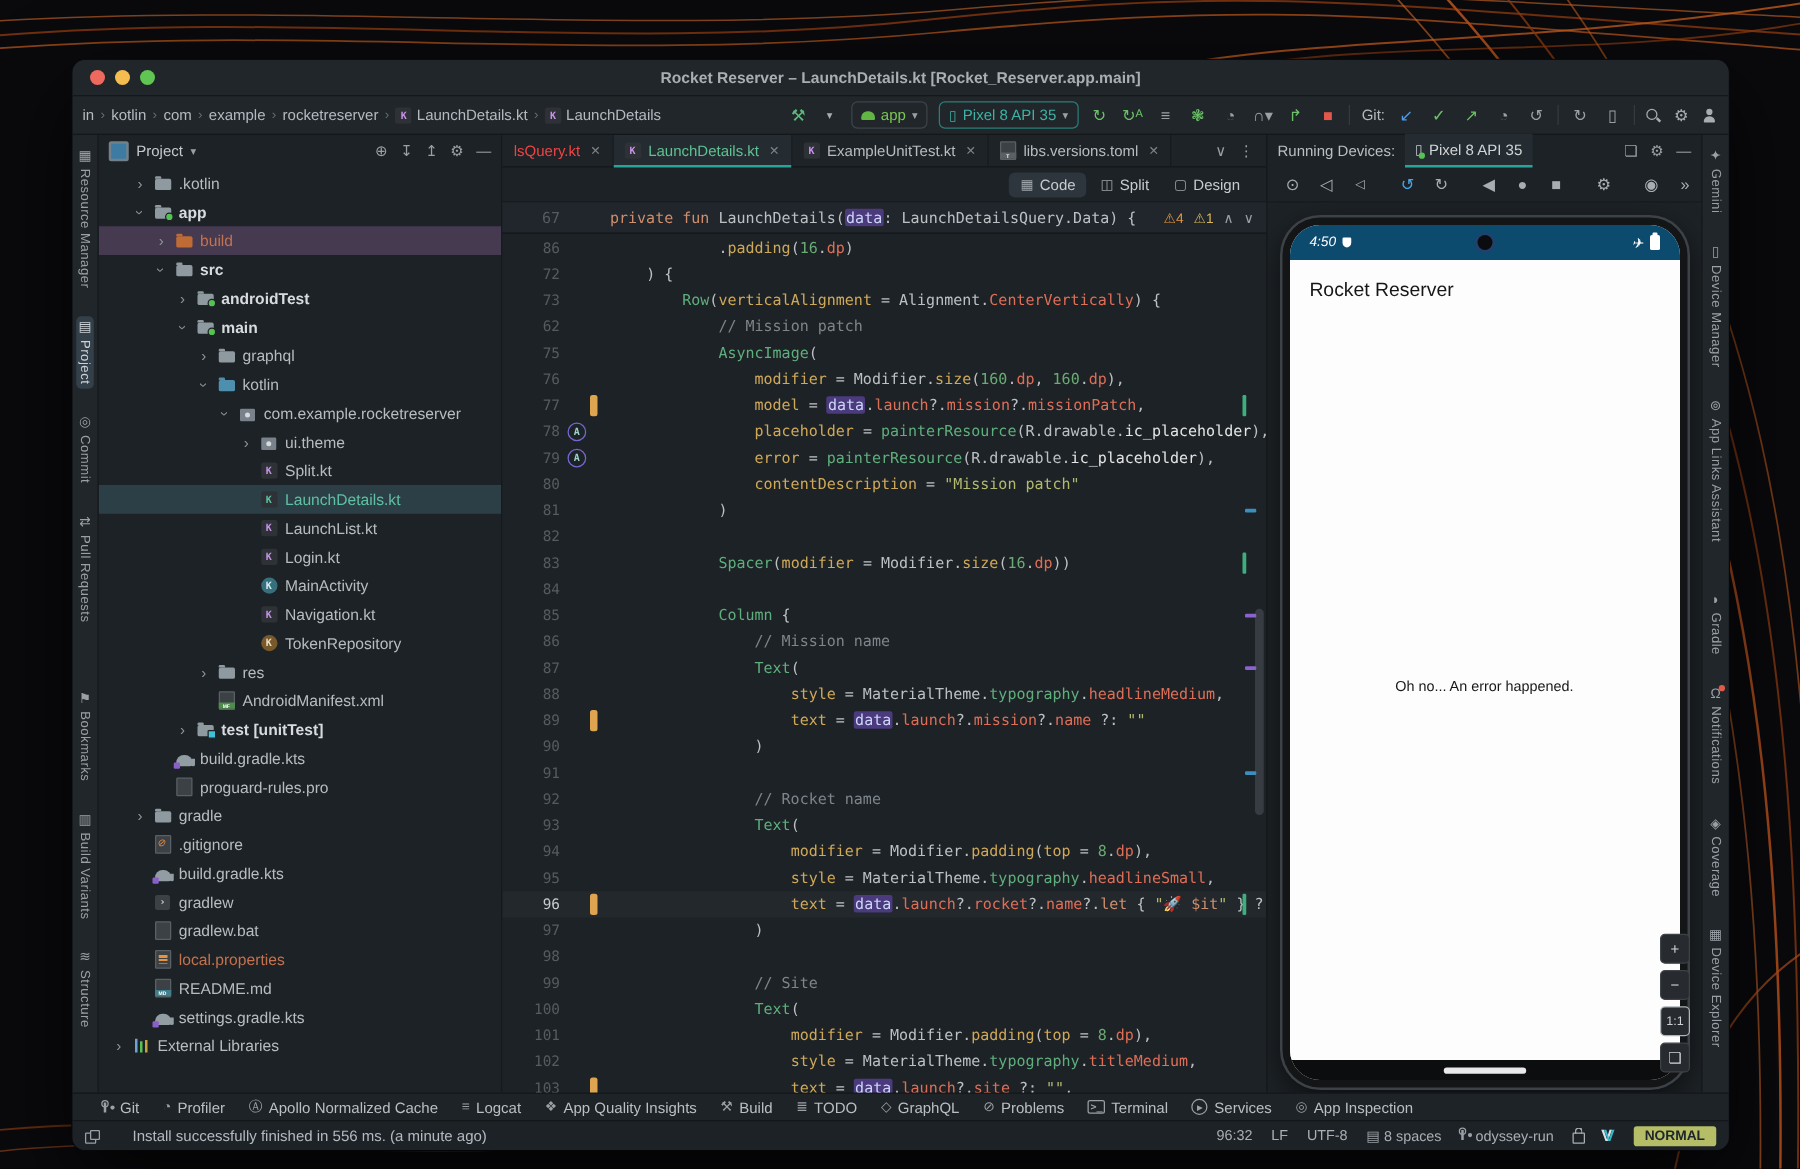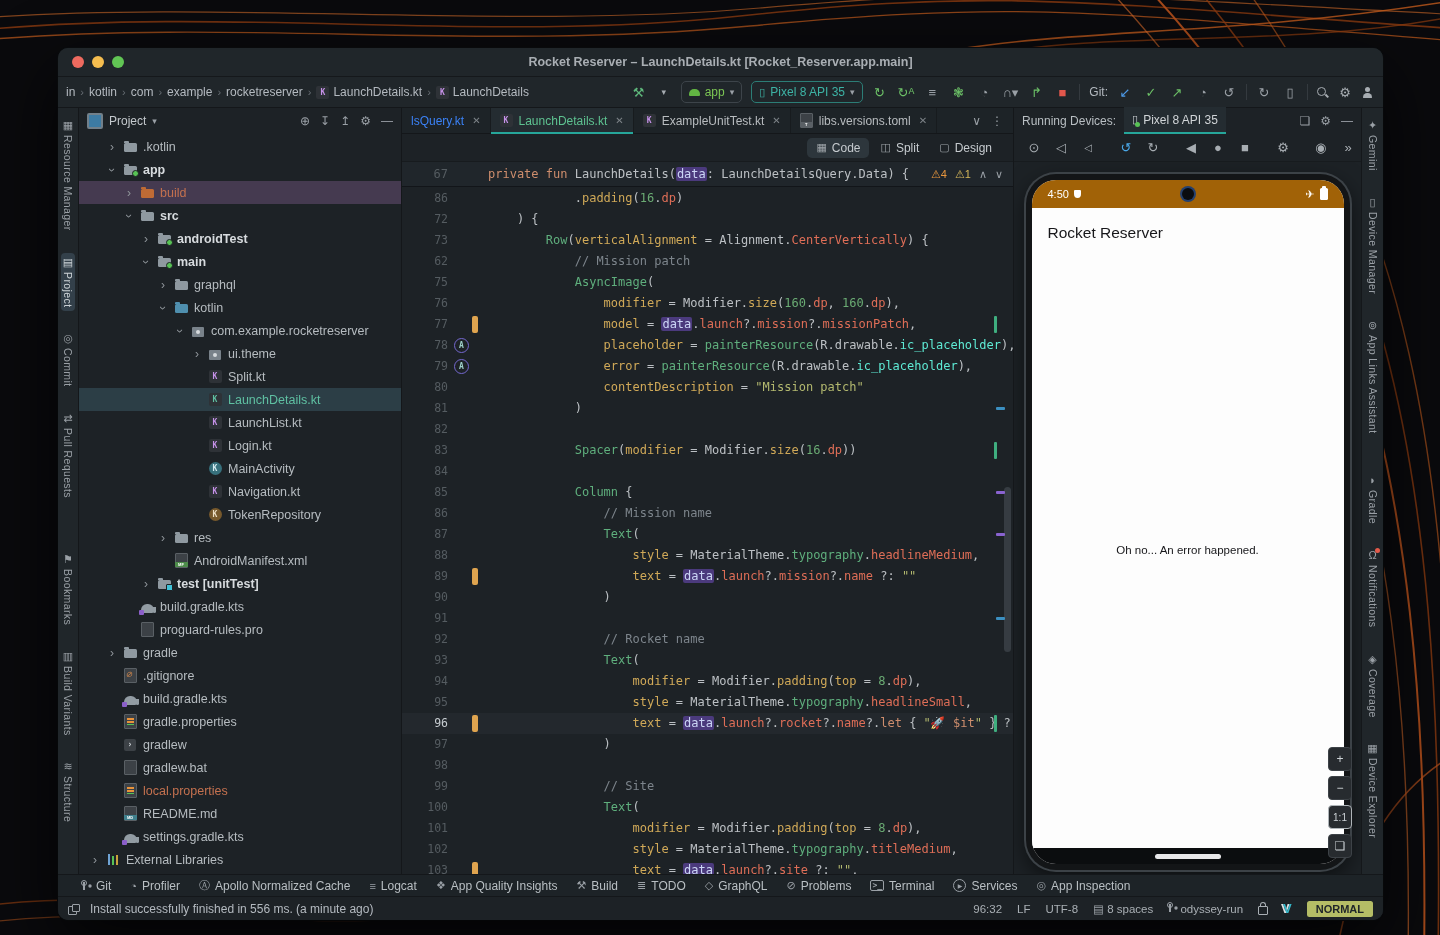--- a/index.html
+++ b/index.html
@@ -100,54 +100,54 @@
   .chbar{position:absolute;left:18px;top:2px;width:6px;height:17px;border-radius:2px;background:#dfa44f;}
   .acir{position:absolute;left:0px;top:3px;width:13px;height:13px;border:1.3px solid #7468cf;border-radius:50%;color:#9fd3cb;font:bold 8px "DejaVu Sans Mono",monospace;display:flex;align-items:center;justify-content:center;}
   .codetxt{white-space:pre;}
   .rbar{position:absolute;right:16px;top:2px;width:3px;height:17px;background:#3fae7f;border-radius:1px;}
   .rdash{position:absolute;right:8px;top:9px;width:9px;height:3px;border-radius:1px;}
   .rdash.cyan{background:#3b8fc0}.rdash.purple{background:#8a63d0}
   #vthumb{position:absolute;right:2px;top:300px;width:7px;height:165px;background:#434b52;border-radius:4px;opacity:.65;}
   
   .t-p{color:#bcc0c4}.t-k{color:#cf8e6d}.t-g{color:#d0a958}.t-c{color:#5faf7d}
   .t-pr{color:#df6e57}.t-n{color:#6aab73}.t-s{color:#b3b96f}.t-cm{color:#7d858c}
-  .t-res{color:#5eead4}.t-it{color:#cf8e6d}
+  .t-res{color:#e5e5e5}.t-it{color:#cf8e6d}
   .t-hl{color:#ccd6f6;background:#4b3a7d;border-radius:2px;padding:0 1px;}
   
   #devices{width:347px;flex:none;background:#1d2226;border-left:1px solid #14171a;display:flex;flex-direction:column;min-height:0;}
   #devhead{height:25px;flex:none;display:flex;align-items:center;gap:8px;padding:0 8px;font-size:12px;color:#b9bfc3;}
   #devtab{display:flex;align-items:center;gap:5px;height:100%;padding:0 8px;background:#242c31;border-bottom:2.5px solid #26a69a;color:#d0d4d7;position:relative;}
   .devdot{position:relative;}
   .devdot:after{content:"";position:absolute;right:-2px;bottom:-1px;width:5px;height:5px;border-radius:50%;background:#57c254;}
   #devhead .hicons{margin-left:auto;display:flex;gap:10px;color:#9aa0a6;align-items:center;}
   #emubar{height:28px;flex:none;display:flex;align-items:center;gap:11px;padding:0 12px;border-bottom:1px solid #171b1e;font-size:13px;color:#b6bcc0;}
   #devcanvas{flex:1;position:relative;overflow:hidden;}
   #phone{position:absolute;left:50%;transform:translateX(-50%);top:12px;width:324px;height:696px;background:#131517;border-radius:30px;box-shadow:0 0 0 2px #3c4247,0 8px 24px rgba(0,0,0,.6);}
   #screen{position:absolute;inset:6px;border-radius:24px;overflow:hidden;background:#fff;display:flex;flex-direction:column;}
-  #pstatus{height:28px;flex:none;background:#a16207;color:#fff;display:flex;align-items:center;padding:0 16px;font-size:11px;position:relative;}
+  #pstatus{height:28px;flex:none;background:#0c4a6e;color:#fff;display:flex;align-items:center;padding:0 16px;font-size:11px;position:relative;font-style:italic;}
   #pstatus .mid{position:absolute;left:50%;top:8px;transform:translateX(-50%);width:12px;height:12px;border-radius:50%;background:#0a0c10;box-shadow:0 0 0 2px #24406e;}
   #pstatus .right{margin-left:auto;display:flex;align-items:center;gap:5px;}
   .batt{width:8px;height:12px;background:#fff;border-radius:1.5px;position:relative;}
   .batt:before{content:"";position:absolute;top:-2px;left:2px;width:4px;height:2px;background:#fff;border-radius:1px 1px 0 0;}
   #pbody{flex:1;position:relative;background:#fdfdfd;color:#1c1c1e;}
   #ptitle{position:absolute;left:16px;top:16px;font-size:15.5px;color:#17171a;}
   #perror{position:absolute;left:0;right:0;top:336px;text-align:center;font-size:11.5px;color:#17171a;}
   #pnav{height:16px;flex:none;background:#0b0d0f;display:flex;align-items:center;justify-content:center;}
   #pnav i{width:66px;height:5px;border-radius:3px;background:#e8e8ea;display:block;}
   #zoomctl{position:absolute;right:9px;bottom:16px;display:flex;flex-direction:column;gap:5px;}
   #zoomctl .zb{width:22px;height:22px;background:#272b2f;border:1px solid #3d4247;border-radius:4px;color:#cdd2d6;font-size:12px;display:flex;align-items:center;justify-content:center;}
   #zoomctl .zb.ratio{font-size:10px;border-color:#aeb4b8;}
   
   #toolsbar{height:21px;flex:none;background:#1d2327;border-top:1px solid #14171a;display:flex;align-items:center;gap:19px;padding:0 10px 0 24px;font-size:12px;color:#b9bfc3;}
   .bbitem{display:flex;align-items:center;gap:5px;white-space:nowrap;}
   .bbitem .bico{color:#9aa0a6;font-size:11px;}
   .term{font:bold 8px "DejaVu Sans Mono",monospace;border:1px solid #9aa0a6;border-radius:2px;padding:0 1px;color:#9aa0a6;}
   .svc{border:1px solid #9aa0a6;border-radius:50%;width:11px;height:11px;display:flex;align-items:center;justify-content:center;font-size:6px;color:#9aa0a6;}
   #statusbar{height:23px;flex:none;background:#1d2226;border-top:1px solid #14171a;display:flex;align-items:center;padding:0 10px;font-size:12px;color:#b4bac0;gap:8px;}
-  #statmsg{margin-left:4px;}
+  #statmsg{margin-left:20px;}
   #statright{margin-left:auto;display:flex;align-items:center;gap:15px;font-size:11.5px;color:#a9afb4;}
   .badge{background:#b5bd66;color:#20262a;font-weight:bold;font-size:11px;padding:2px 9px;border-radius:2.5px;}
   .vimV{color:#35b8c9;font-weight:bold;font-size:13px;text-shadow:-2px 0 0 #dde2e5;}
   
   .i-branch{position:relative;width:9px;height:11px;display:inline-block;}
   .i-branch:before{content:"";position:absolute;left:1px;top:2px;width:1.5px;height:8px;background:#9aa0a6;}
   .i-branch:after{content:"";position:absolute;left:-1px;top:0;width:4px;height:4px;border-radius:50%;border:1.3px solid #9aa0a6;box-shadow:6px 3px 0 -1.3px #9aa0a6,6px 3px 0 0 #1d2226;}
   .i-search{position:relative;width:11px;height:11px;display:inline-block;}
   .i-search:before{content:"";position:absolute;left:0;top:0;width:7px;height:7px;border:1.5px solid #a7adb2;border-radius:50%;}
   .i-search:after{content:"";position:absolute;left:8px;top:8px;width:4px;height:1.5px;background:#a7adb2;transform:rotate(45deg);}
@@ -518,30 +518,20 @@
                 <span class="icgr">
                   <i class="kb"></i>
                 </span>
               </span>
               <span>build.gradle.kts</span>
             </div>
             <div class="trow">
               <span style="flex: 0 0 auto; width: 23px;"></span>
               <span class="tch"></span>
               <span class="tico">
-                <span class="icfile">
-                  <i class="bars"></i>
-                </span>
-              </span>
-              <span>gradle.properties</span>
-            </div>
-            <div class="trow">
-              <span style="flex: 0 0 auto; width: 23px;"></span>
-              <span class="tch"></span>
-              <span class="tico">
                 <span class="icsh">›</span>
               </span>
               <span>gradlew</span>
             </div>
             <div class="trow">
               <span style="flex: 0 0 auto; width: 23px;"></span>
               <span class="tch"></span>
               <span class="tico">
                 <span class="icfile"></span>
               </span>
@@ -592,21 +582,21 @@
             <div class="trow">
               <span style="flex: 0 0 auto; width: 6px;"></span>
             </div>
           </div>
       </div>
 
       <div id="editor">
         <div id="tabsbar">
           <span id="tabs" style="display: flex;">
               <span class="etab">
-                <span style="color: #3b82f6;">lsQuery.kt</span>
+                <span style="color: #ef4444;">lsQuery.kt</span>
                 <span class="x">✕</span>
               </span>
               <span class="etab active">
                 <span class="ickt">K</span>
                 <span style="color: rgb(94, 194, 145);">LaunchDetails.kt</span>
                 <span class="x">✕</span>
               </span>
               <span class="etab">
                 <span class="ickt">K</span>
                 <span style="color: rgb(184, 188, 191);">ExampleUnitTest.kt</span>

